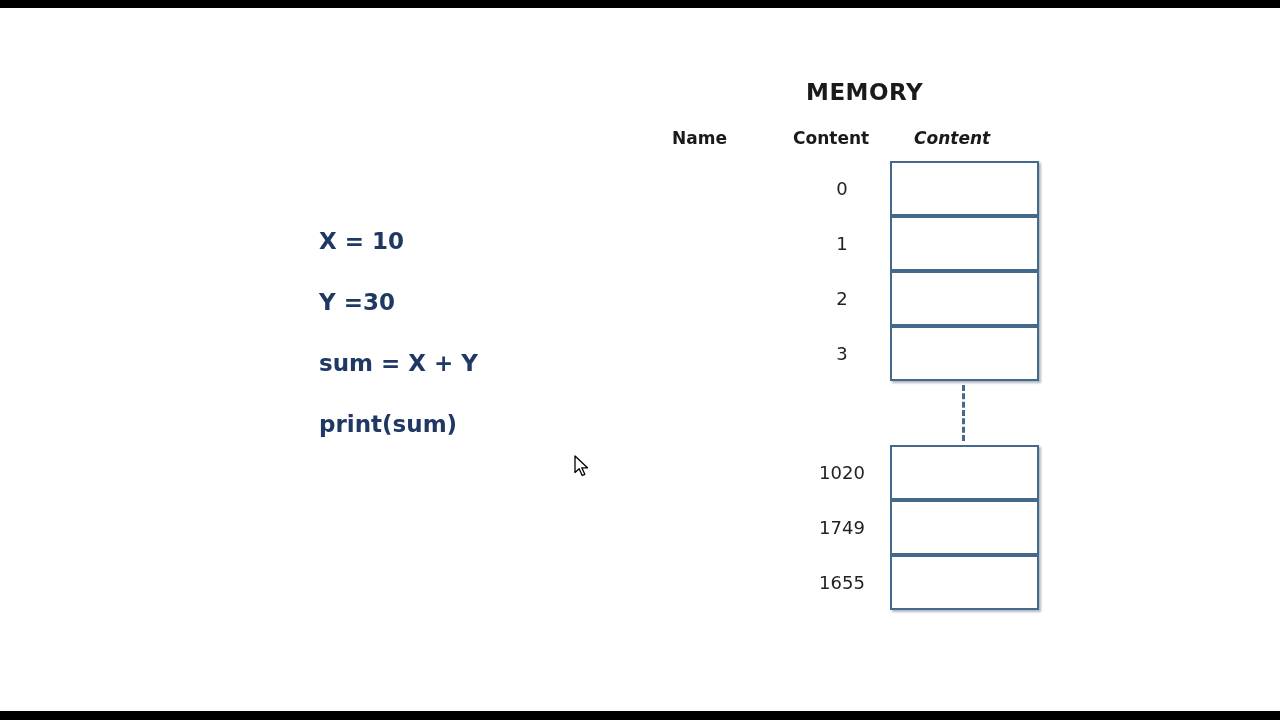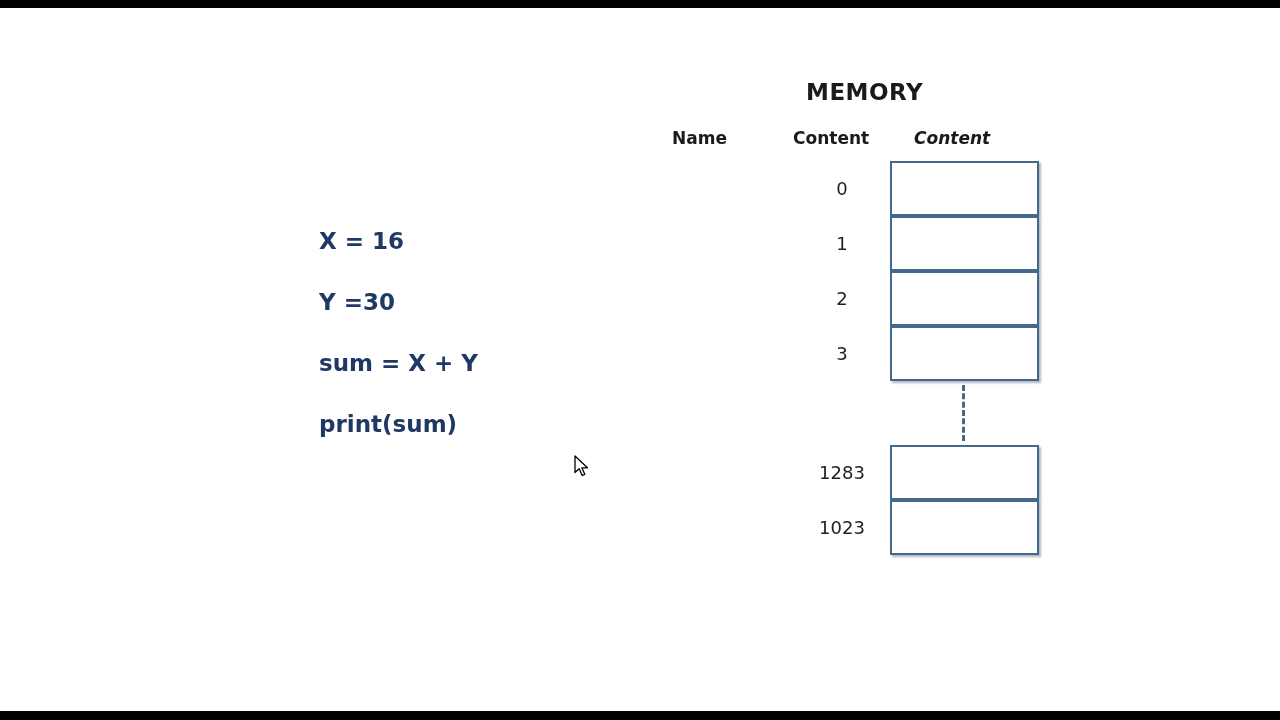--- a/index.html
+++ b/index.html
@@ -119,21 +119,21 @@
 </style>
 </head>
 <body>
 
 <div class="stage">
 
   <div class="letterbox top"></div>
   <div class="letterbox bottom"></div>
 
   <div class="code-block">
-    <div class="code-line">X = 16</div>
+    <div class="code-line">X = 10</div>
     <div class="code-line">Y =30</div>
     <div class="code-line">sum = X + Y</div>
     <div class="code-line">print(sum)</div>
   </div>
 
   <div class="memory-title">MEMORY</div>
 
   <div class="mem-headers">
     <div class="mem-header hdr-name">Name</div>
     <div class="mem-header hdr-address">Content</div>
@@ -156,25 +156,29 @@
     <div class="mem-row">
       <div class="addr">3</div>
       <div class="cell"></div>
     </div>
   </div>
 
   <div class="dash-connector"></div>
 
   <div class="mem-group bottom-group">
     <div class="mem-row">
-      <div class="addr">1283</div>
+      <div class="addr">1020</div>
       <div class="cell"></div>
     </div>
     <div class="mem-row">
-      <div class="addr">1023</div>
+      <div class="addr">1749</div>
+      <div class="cell"></div>
+    </div>
+    <div class="mem-row">
+      <div class="addr">1655</div>
       <div class="cell"></div>
     </div>
   </div>
 
   <div class="mouse-cursor">
     <svg width="18" height="24" viewBox="0 0 18 24" xmlns="http://www.w3.org/2000/svg">
       <polygon points="1,1 1,17.5 5.2,13.8 8.2,20.5 10.8,19.3 7.8,12.8 13.5,12.8" fill="#ffffff" stroke="#000000" stroke-width="1.3" stroke-linejoin="round"></polygon>
     </svg>
   </div>
 

